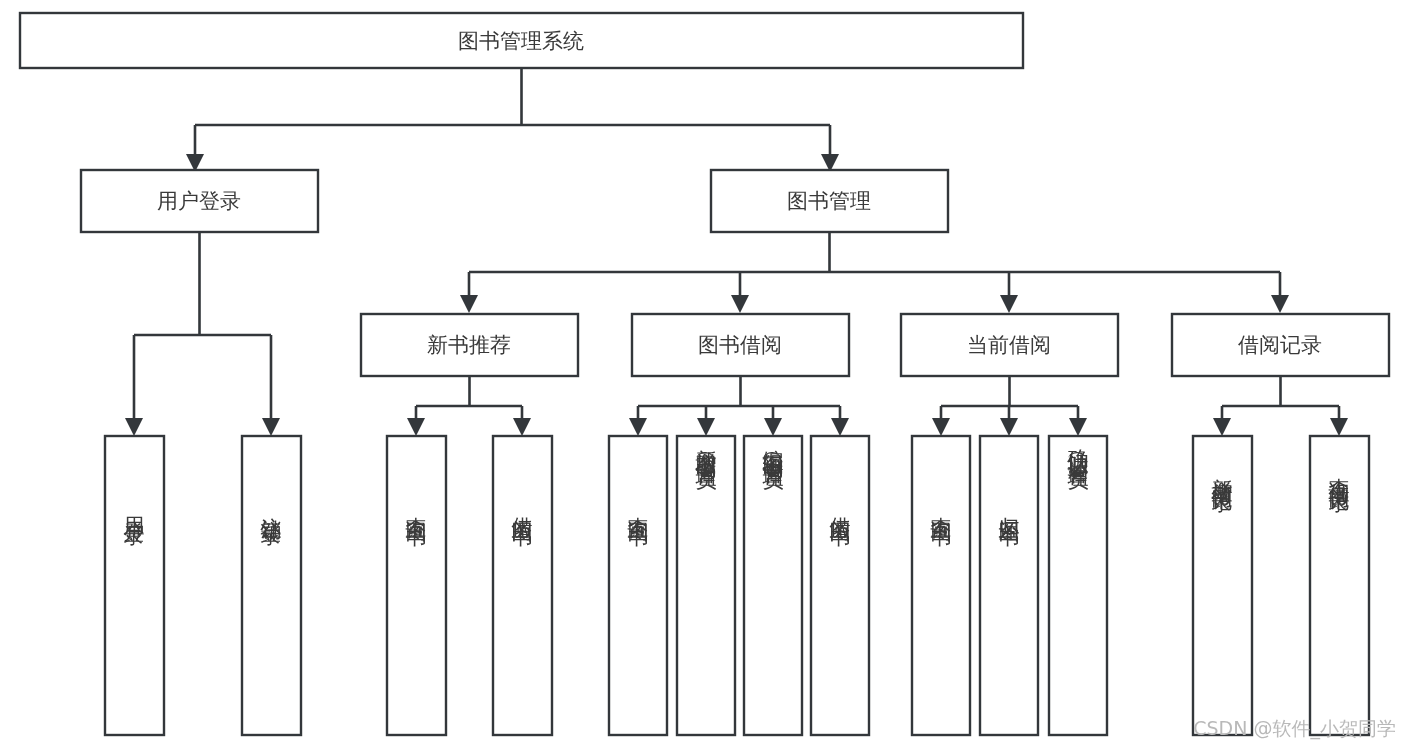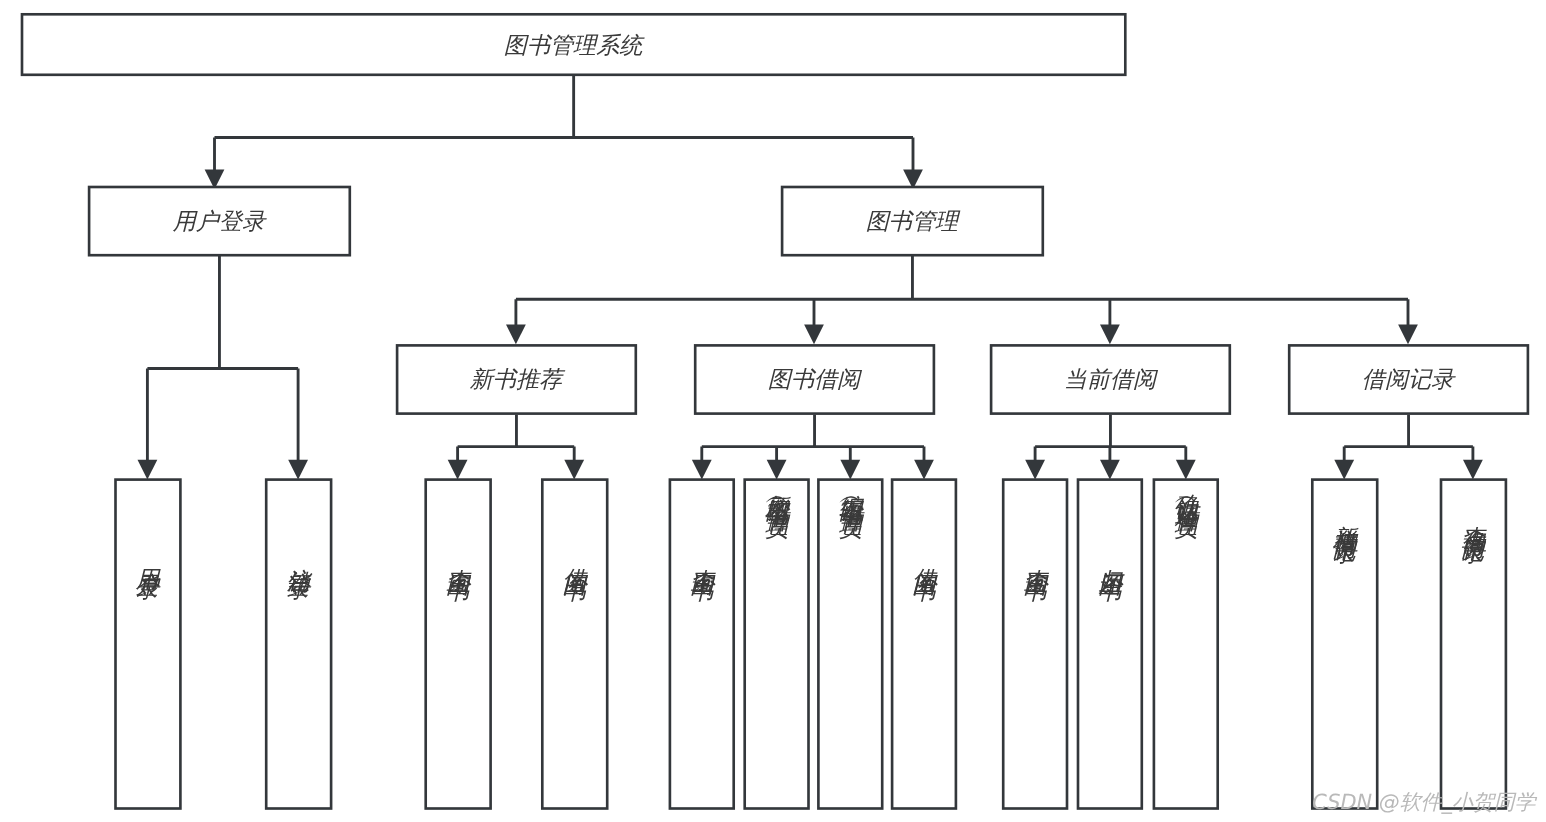--- a/index.html
+++ b/index.html
@@ -12,21 +12,20 @@
     height: 747px;
     position: relative;
     font-family: "DejaVu Sans", "Liberation Sans", sans-serif;
     overflow: hidden;
   }
   #diagram-root {
     position: absolute;
     left: 0; top: 0;
     width: 1161px;
     height: 747px;
-    font-style: italic;
   }
   svg.chart-svg {
     display: block;
     width: 1405px;
     height: 747px;
   }
   .node-rect {
     fill: #ffffff;
     stroke: #33373b;
     stroke-width: 2.4;

